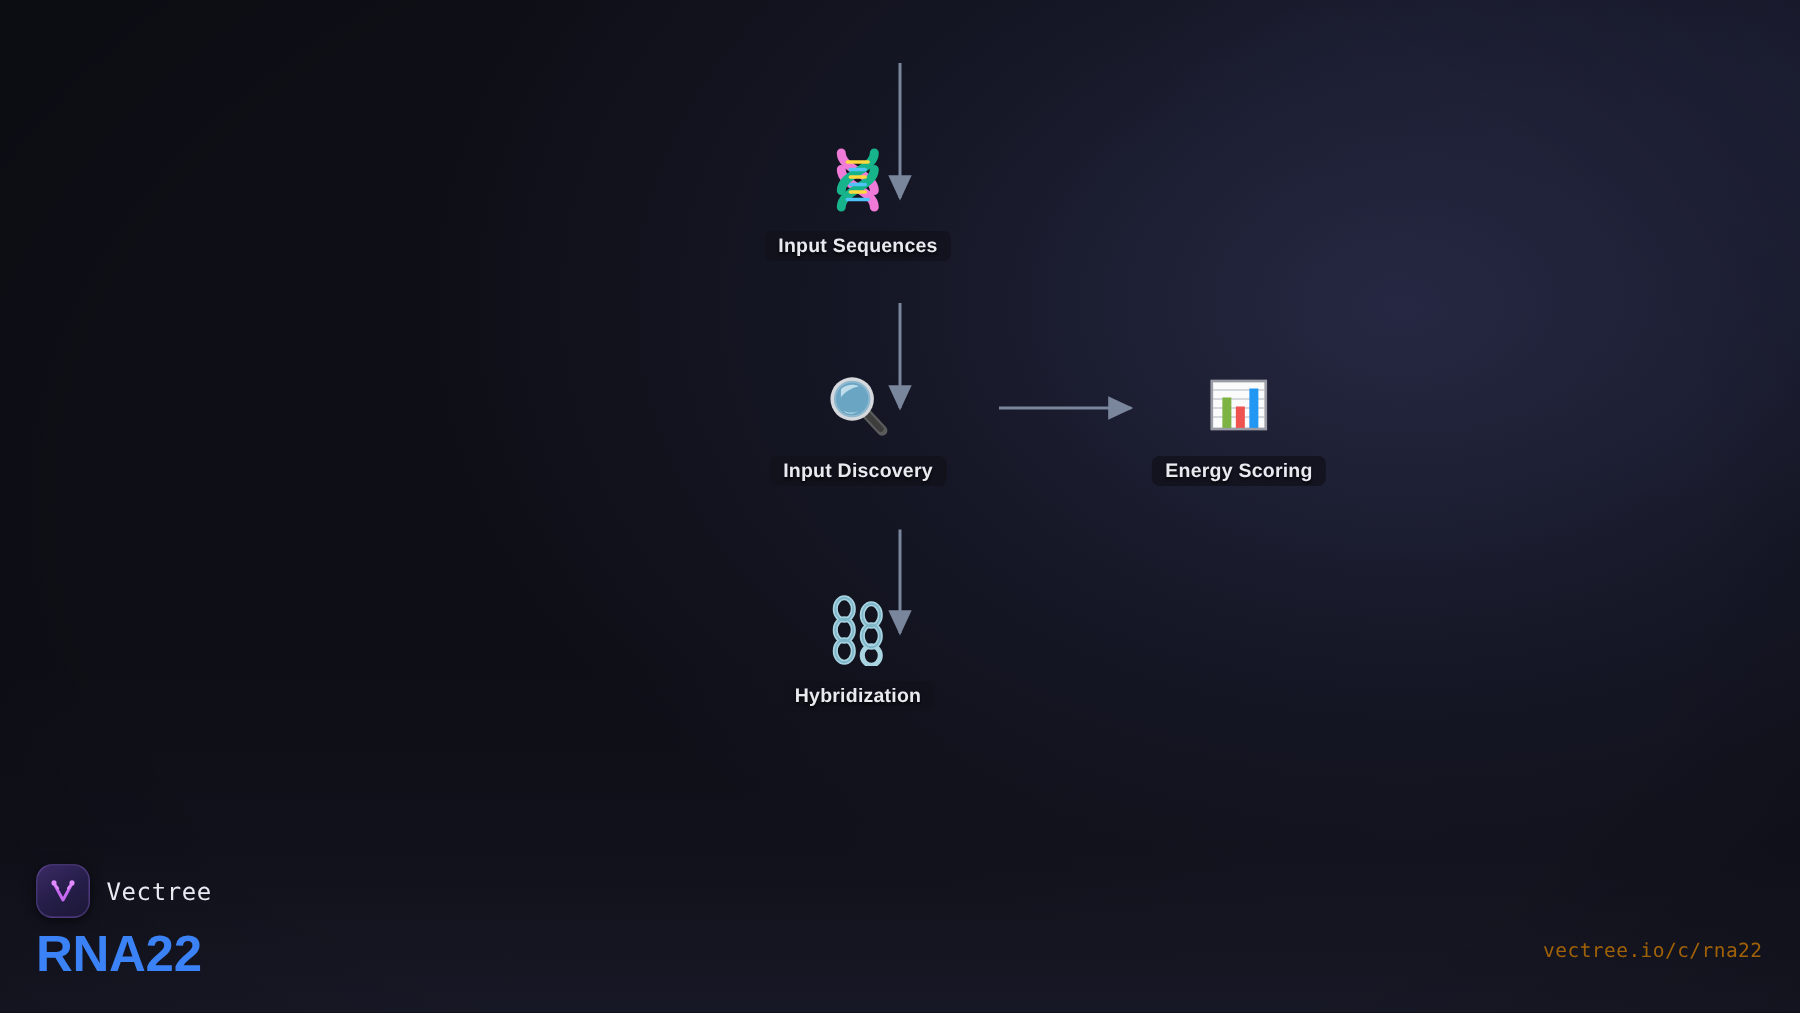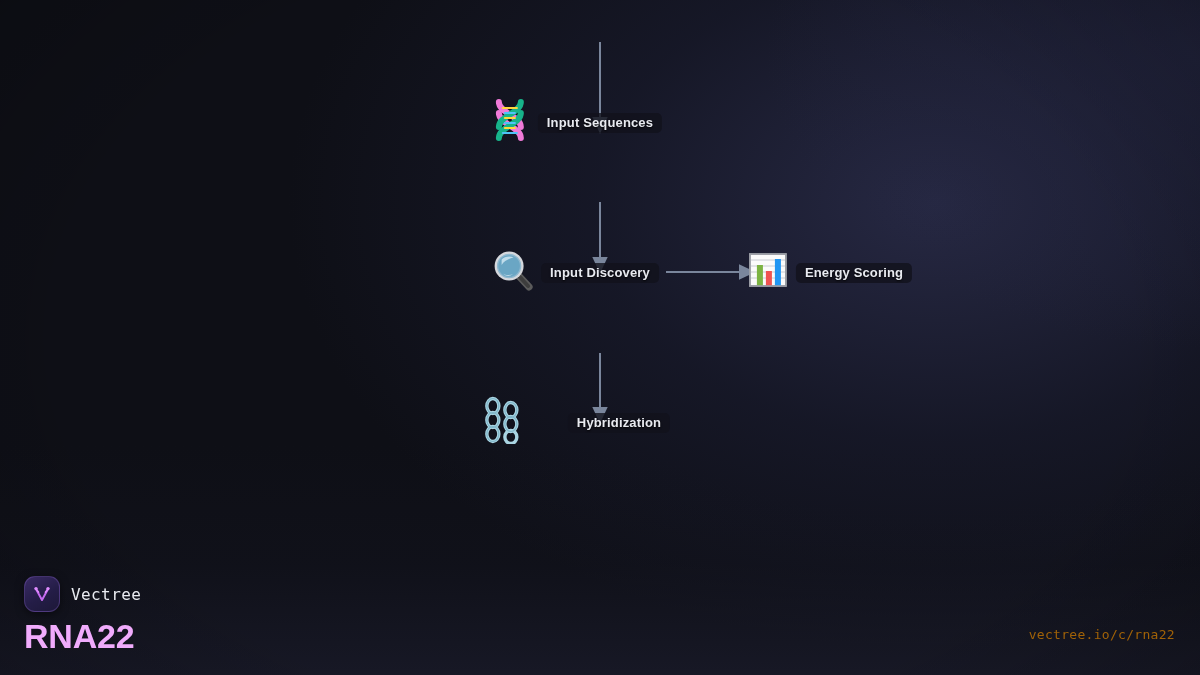--- a/index.html
+++ b/index.html
@@ -71,20 +71,21 @@
     left: 0; top: 0;
     width: 1200px;
     height: 675px;
     pointer-events: none;
     z-index: 6;
   }
 
   .node {
     position: absolute;
     display: flex;
+    flex-direction: column;
     align-items: center;
     z-index: 8;
   }
 
   .node-icon {
     width: 56px;
     height: 56px;
     display: flex;
     align-items: center;
     justify-content: center;
@@ -133,21 +134,21 @@
   .brand-name {
     font-family: "DejaVu Sans Mono", "Liberation Mono", monospace;
     font-size: 16px;
     font-weight: 400;
     color: #e9ebf1;
     letter-spacing: 0.4px;
   }
   .brand-title {
     font-size: 34px;
     font-weight: 700;
-    color: #f0abfc;
+    color: #3b82f6;
     letter-spacing: -0.2px;
     line-height: 1.02;
   }
 
   .url {
     position: absolute;
     right: 25px;
     bottom: 33px;
     z-index: 12;
     font-family: "DejaVu Sans Mono", "Liberation Mono", monospace;
@@ -222,21 +223,21 @@
         <circle cx="20" cy="20" r="14.5" fill="#d5d8dd"></circle>
         <circle cx="20" cy="20" r="11.5" fill="#6aa6c4"></circle>
         <circle cx="20" cy="20" r="11.5" fill="none" stroke="#8fb8cf" stroke-width="1.4"></circle>
         <path d="M12.5 13.5 C15 10.5, 21 9.5, 24.5 11.5 C20 12.5, 15 15, 12.5 19 Z" fill="#cfe6f2" opacity="0.85"></path>
         <path d="M14 27.5 C16.5 29.5, 21 29.5, 24 28 C21 30.6, 16 30.6, 14 27.5 Z" fill="#eaf5fb" opacity="0.6"></path>
       </svg>
     </div>
     <div class="node-label">Input Discovery</div>
   </div>
 
-  <div class="node" style="left:572px; top:392px; transform:translateX(-50%);gap:38px;">
+  <div class="node" style="left:572px; top:392px; transform:translateX(-50%);">
     <div class="node-icon">
       <svg width="48" height="48" viewBox="0 0 48 48">
         <g fill="none" stroke="#a9d4e2" stroke-width="3.4">
 
           <ellipse cx="15" cy="10" rx="6" ry="7.5"></ellipse>
           <ellipse cx="15" cy="24" rx="6" ry="7.5"></ellipse>
           <ellipse cx="15" cy="38" rx="6" ry="7.5"></ellipse>
 
           <ellipse cx="33" cy="14" rx="6" ry="7.5"></ellipse>
           <ellipse cx="33" cy="28" rx="6" ry="7.5"></ellipse>

